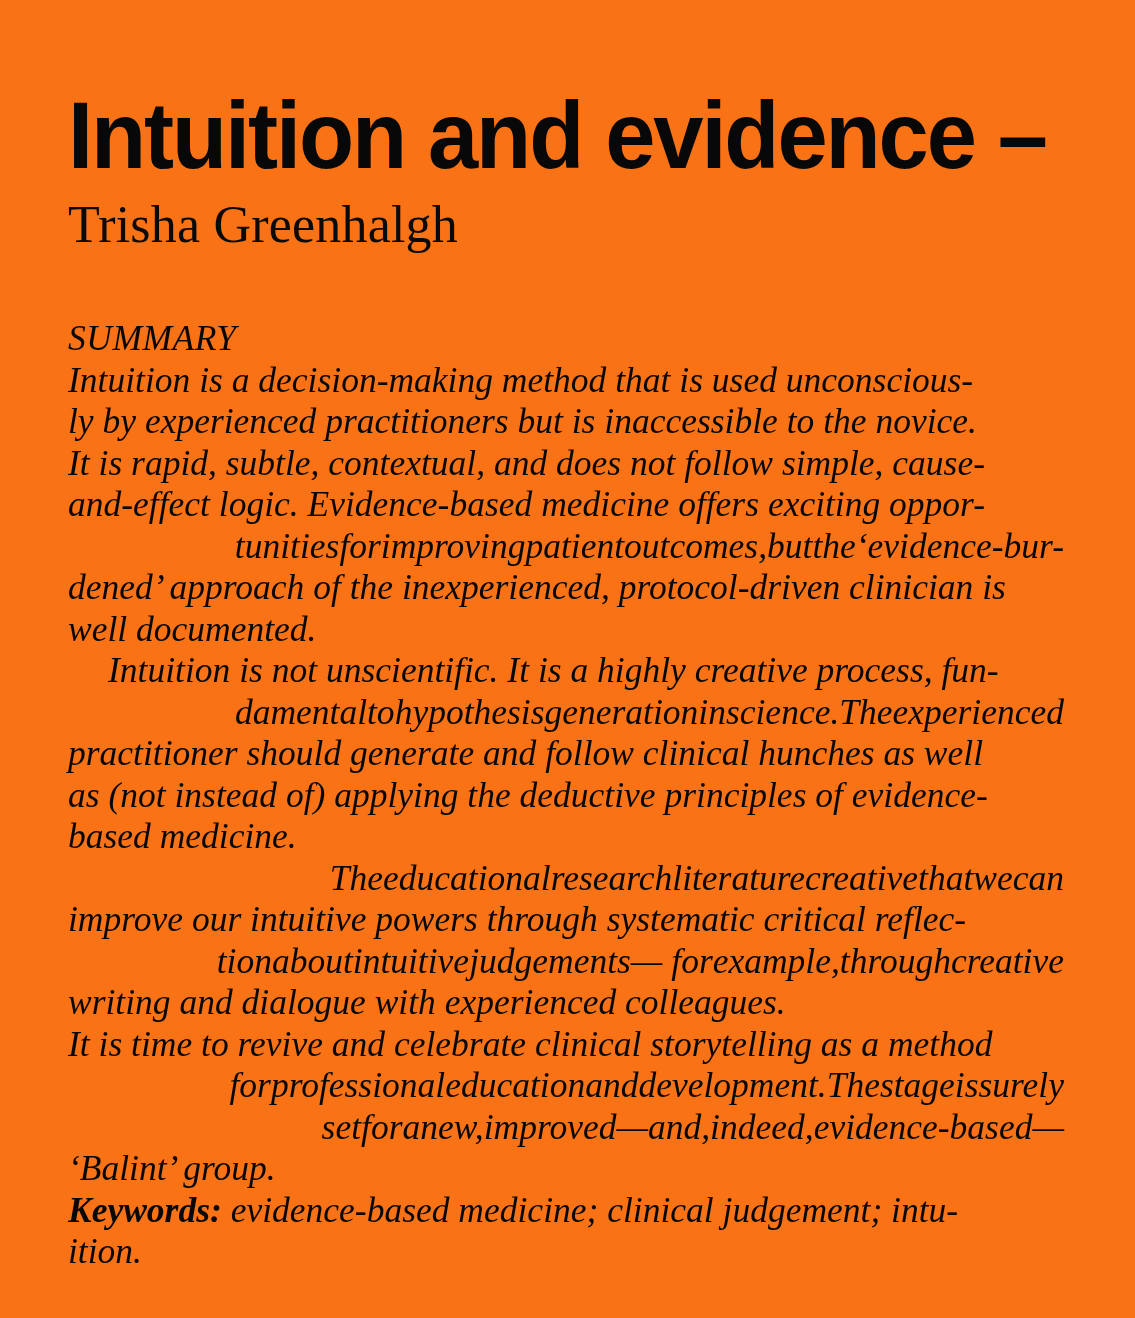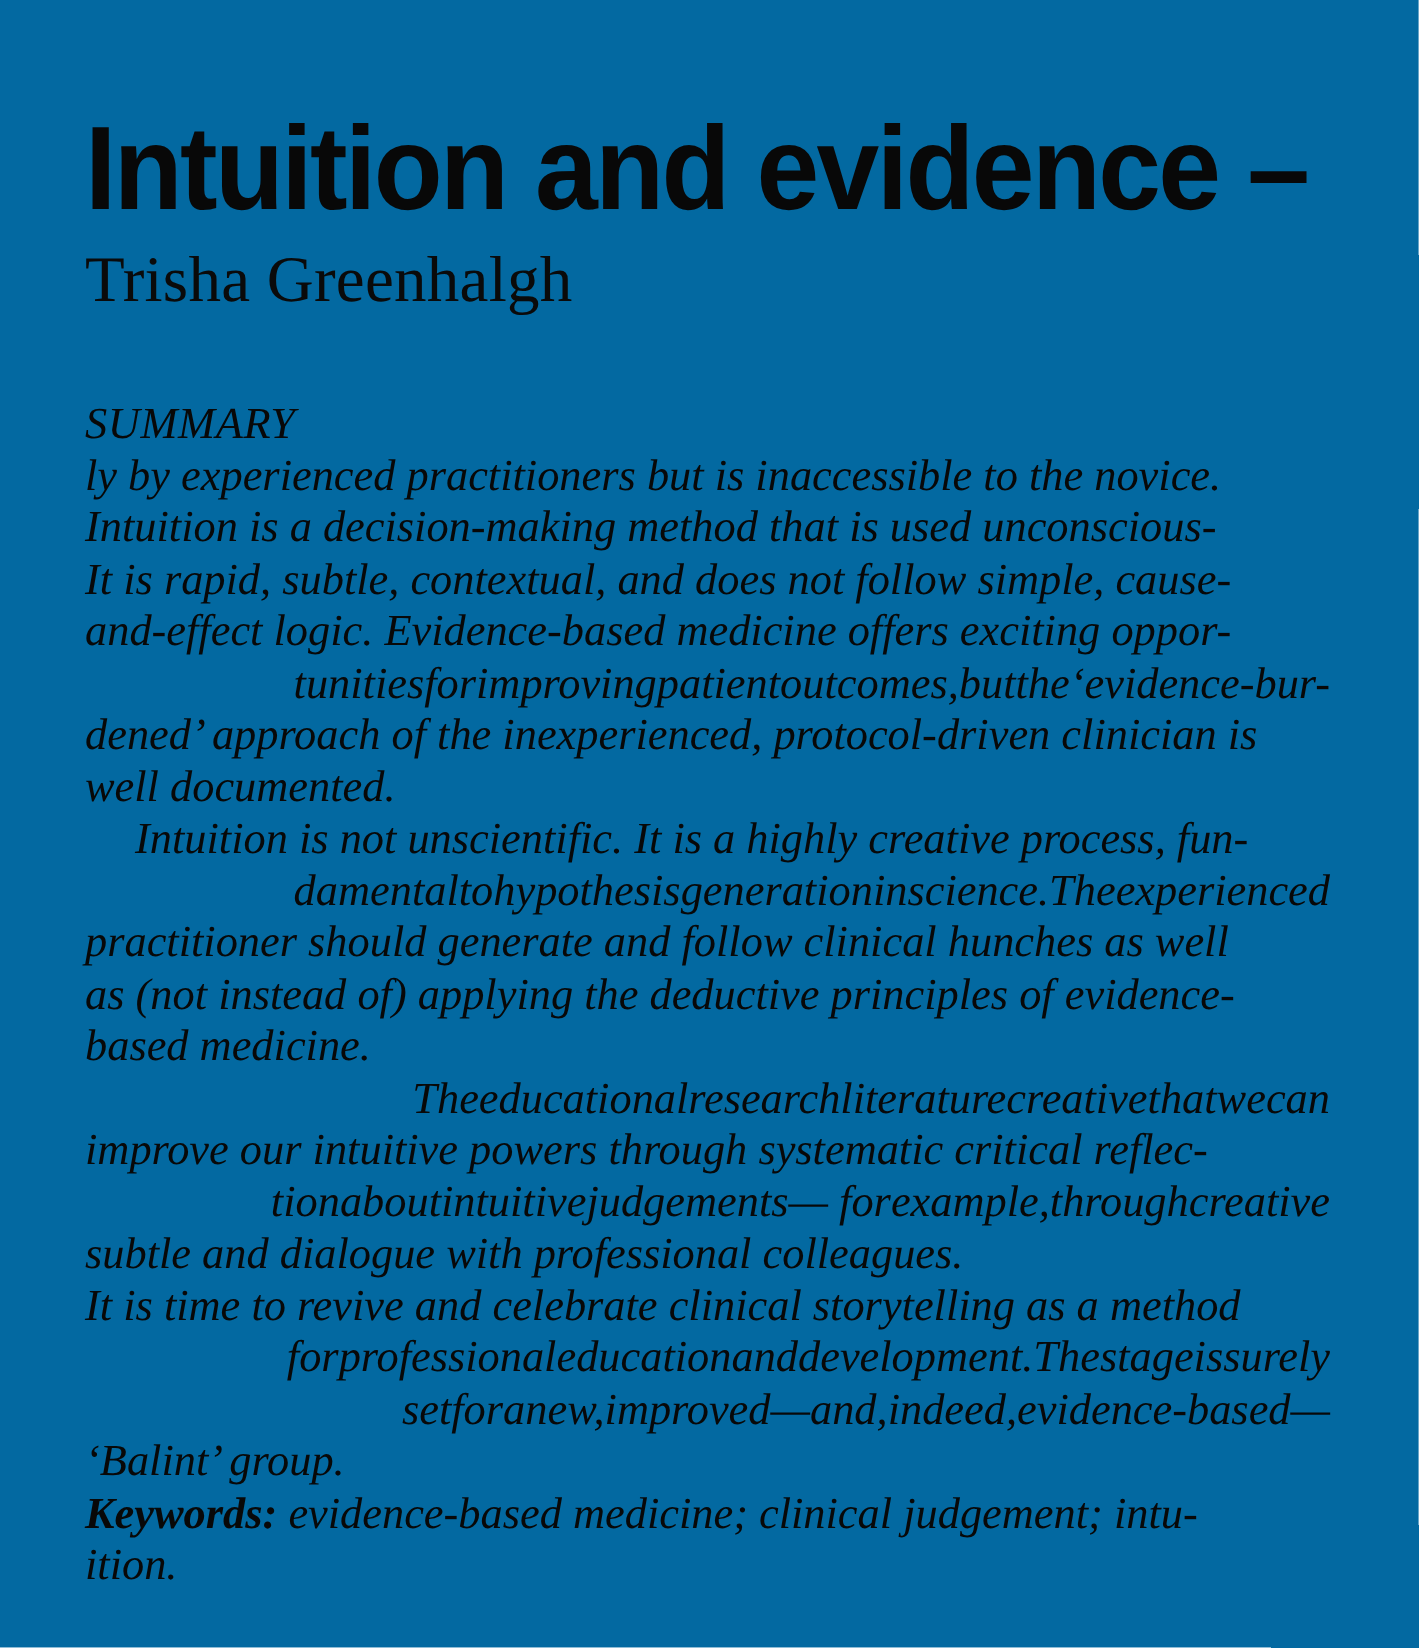--- a/index.html
+++ b/index.html
@@ -12,21 +12,21 @@
     height: 1318px;
     overflow: hidden;
     font-family: "Liberation Serif", "DejaVu Serif", serif;
     color: #000000;
     position: relative;
   }
 
   .page {
     position: absolute;
     inset: 0;
-    background: #0369a1;
+    background: #f97316;
   }
 
   
   .title {
     position: absolute;
     left: 68px;
     top: 22px;
     width: 1200px;
     font-family: "Liberation Sans", "DejaVu Sans", sans-serif;
     font-weight: bold;
@@ -106,22 +106,22 @@
 
   <h1 class="title">Intuition and evidence –</h1>
 
   <div class="author">Trisha Greenhalgh</div>
 
   <div class="abstract">
 
     <span class="abs-line summary-head">SUMMARY</span>
 
     <div id="abstract-lines">
+        <span class="abs-line">Intuition is a decision-making method that is used unconscious-</span>
         <span class="abs-line">ly by experienced practitioners but is inaccessible to the novice.</span>
-        <span class="abs-line">Intuition is a decision-making method that is used unconscious-</span>
         <span class="abs-line">It is rapid, subtle, contextual, and does not follow simple, cause-</span>
         <span class="abs-line">and-effect logic. Evidence-based medicine offers exciting oppor-</span>
         <span class="abs-line just">
           <span>tunities</span>
           <span>for</span>
           <span>improving</span>
           <span>patient</span>
           <span>outcomes,</span>
           <span>but</span>
           <span>the</span>
@@ -157,21 +157,21 @@
         <span class="abs-line just">
           <span>tion</span>
           <span>about</span>
           <span>intuitive</span>
           <span>judgements</span>
           <span>— for</span>
           <span>example,</span>
           <span>through</span>
           <span>creative</span>
         </span>
-        <span class="abs-line">subtle and dialogue with professional colleagues.</span>
+        <span class="abs-line">writing and dialogue with experienced colleagues.</span>
         <span class="abs-line">It is time to revive and celebrate clinical storytelling as a method</span>
         <span class="abs-line just">
           <span>for</span>
           <span>professional</span>
           <span>education</span>
           <span>and</span>
           <span>development.</span>
           <span>The</span>
           <span>stage</span>
           <span>is</span>

